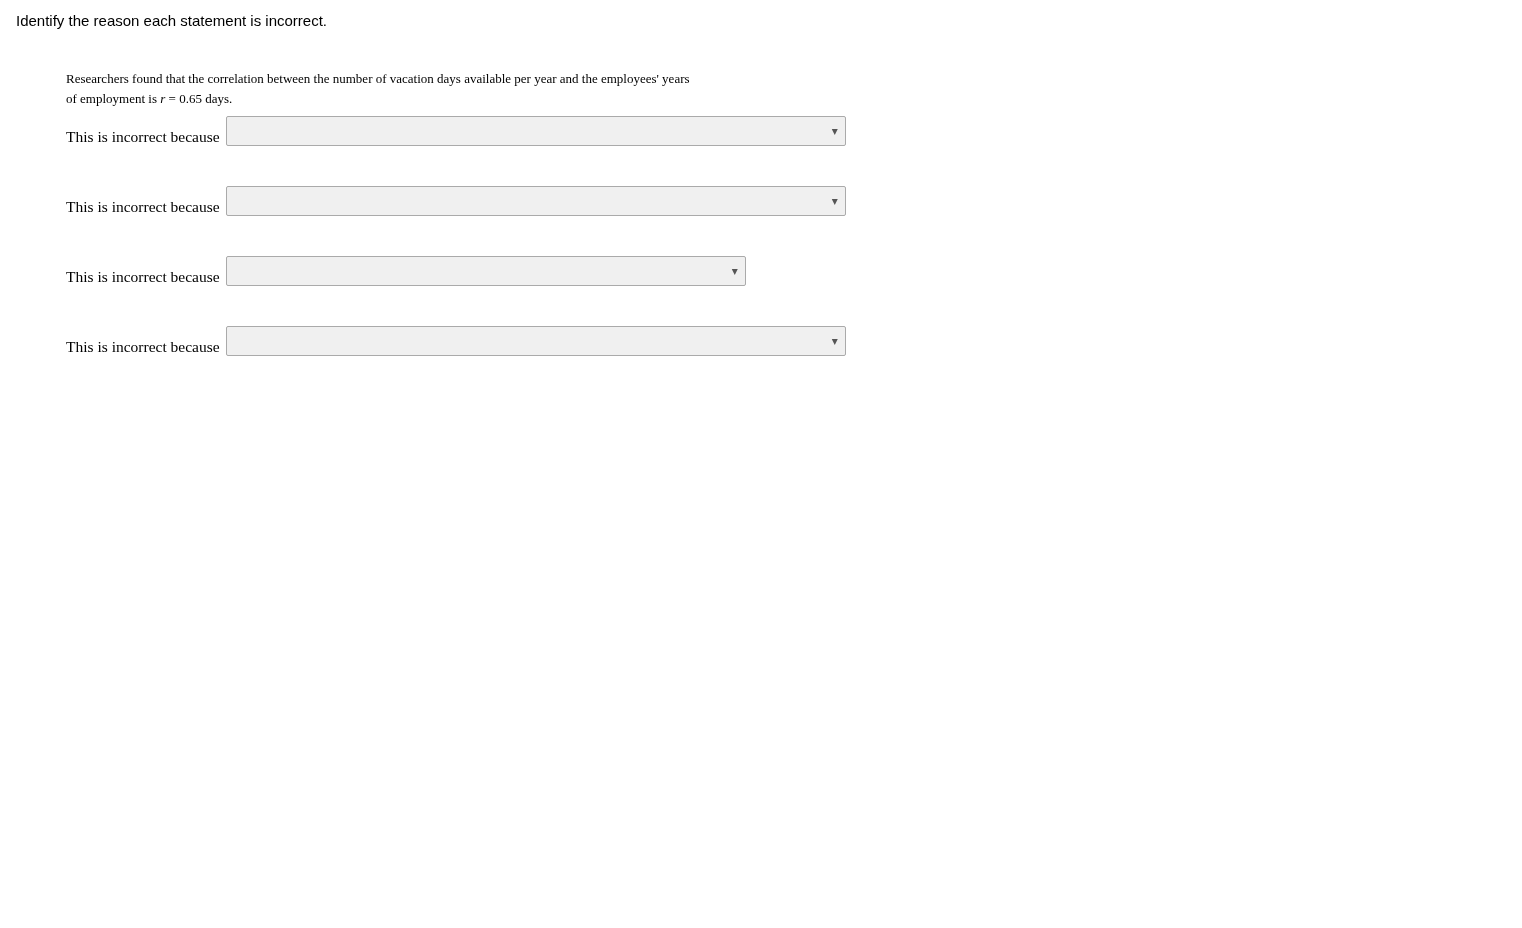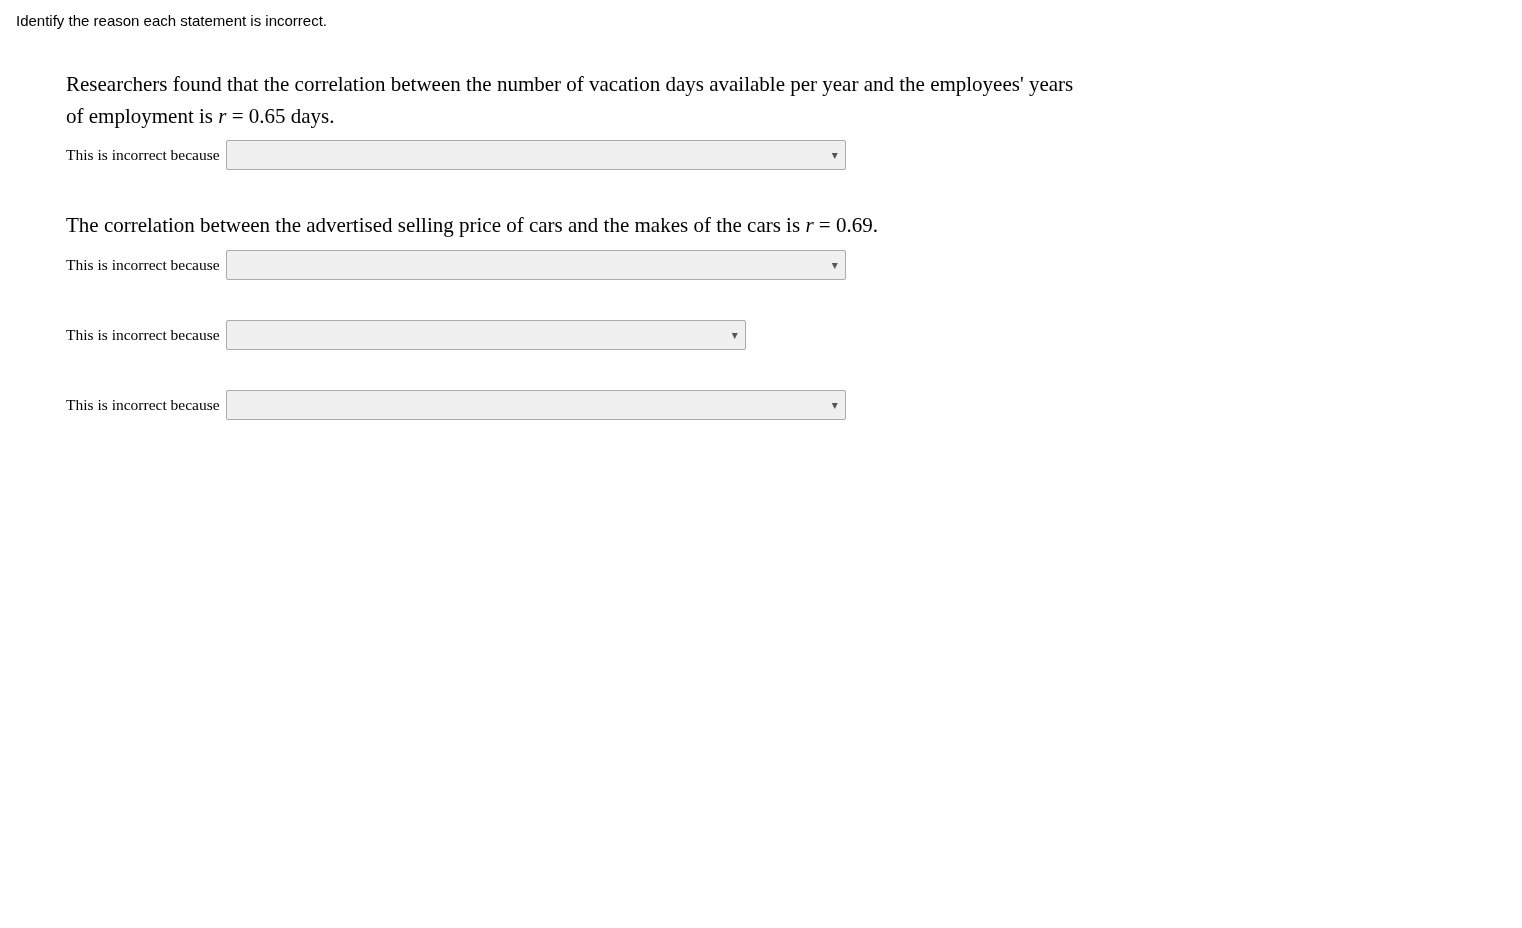--- a/index.html
+++ b/index.html
@@ -22,28 +22,28 @@
       margin-bottom: 40px;
       font-family: Arial, sans-serif;
     }
 
     .question-block {
       margin-bottom: 40px;
       padding-left: 50px;
     }
 
     .statement-text {
-      font-size: 21px;
+      font-size: 13px;
       line-height: 1.5;
       margin-bottom: 8px;
     }
 
     .answer-row {
       display: flex;
-      align-items: center;
+      align-items: flex-end;
       gap: 6px;
       flex-wrap: nowrap;
     }
 
     .incorrect-label {
       font-size: 15.5px;
       white-space: nowrap;
       font-family: Georgia, 'Times New Roman', serif;
     }
 
@@ -109,23 +109,20 @@
           <option value=""></option>
           <option value="units">correlation has no units</option>
           <option value="range">r must be between -1 and 1</option>
           <option value="causation">correlation does not imply causation</option>
         </select>
       </div>
     </div>
   </div>
 
   <div class="question-block">
-    <div class="statement-text">
-      The correlation between the advertised selling price of cars and the makes of the cars is <em>r</em> = 0.69.
-    </div>
     <div class="answer-row">
       <span class="incorrect-label">This is incorrect because</span>
       <div class="dropdown-wrapper">
         <select class="dropdown-select">
           <option value=""></option>
           <option value="quantitative">correlation requires quantitative variables</option>
           <option value="range">r must be between -1 and 1</option>
           <option value="units">correlation has no units</option>
         </select>
       </div>

